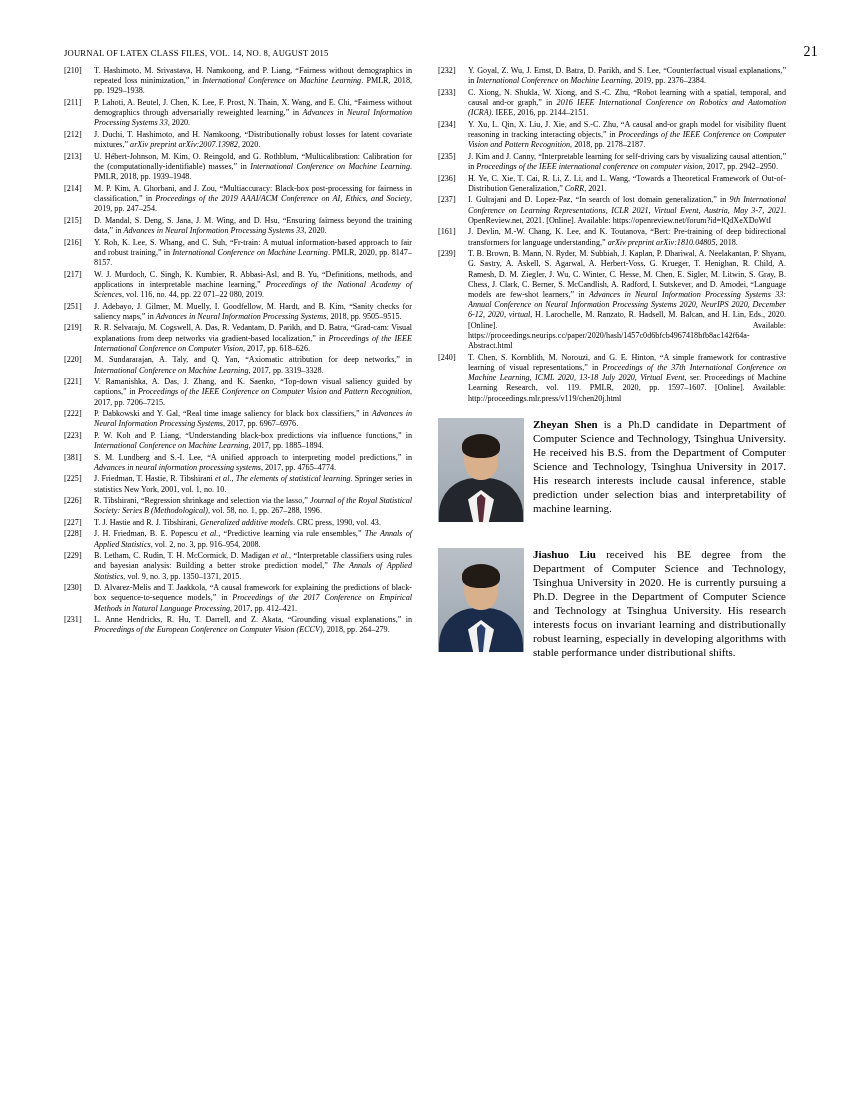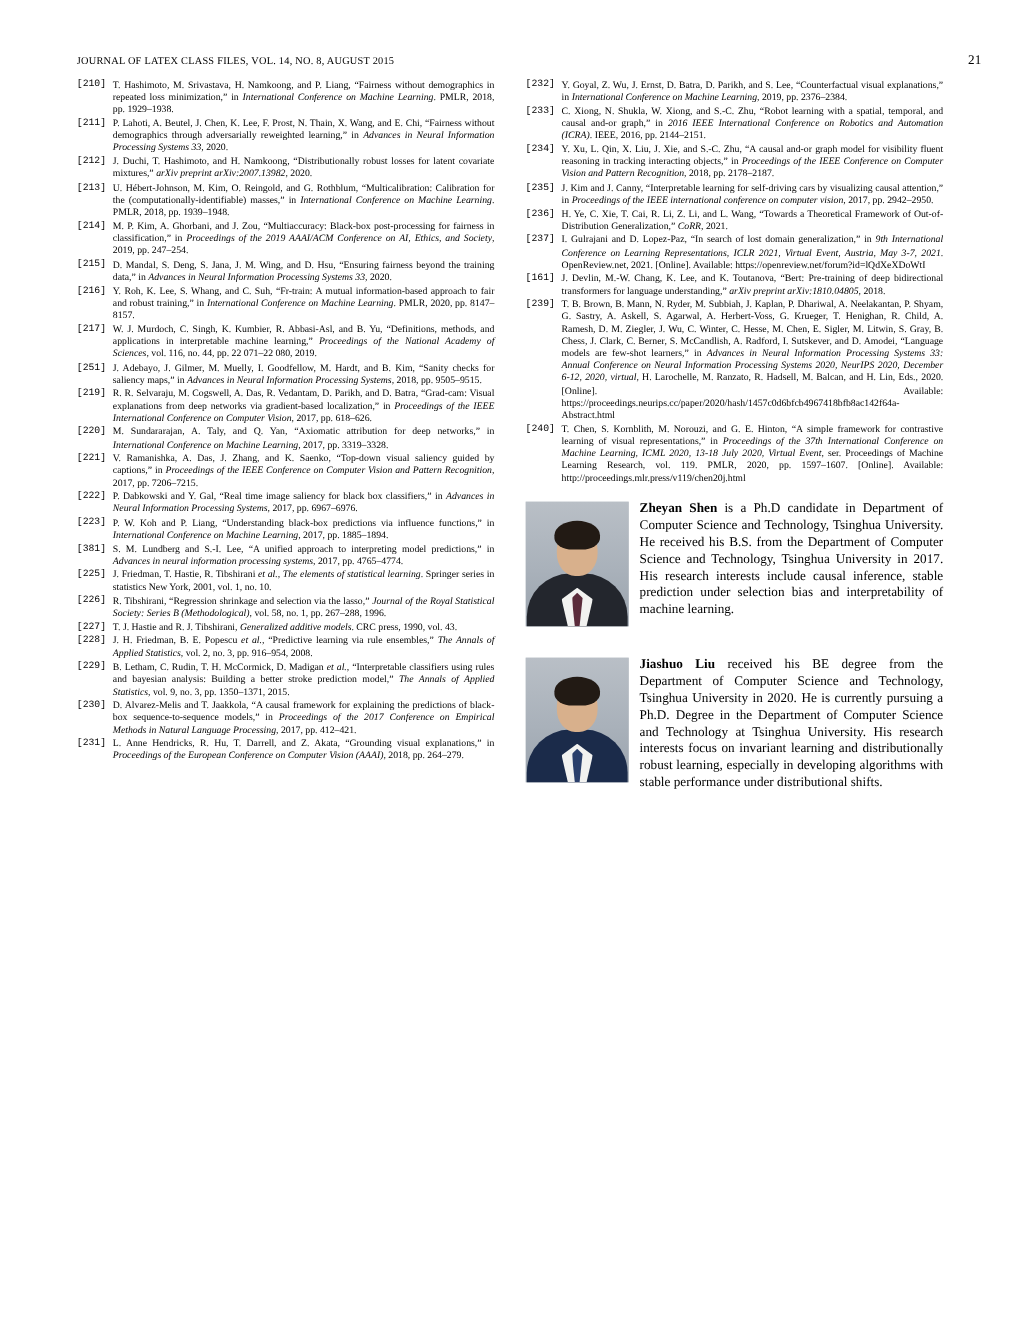--- a/index.html
+++ b/index.html
@@ -31,21 +31,21 @@
     justify-content: space-between;
     align-items: baseline;
     font-size: 8.1px;
     letter-spacing: 0.2px;
   }
   .header-left {
     font-variant: small-caps;
     font-size: 8.6px;
   }
   .header-right {
-    font-size: 11px;
+    font-size: 14px;
   }
   .columns {
     position: absolute;
     top: 66px;
     left: 64px;
     width: 722px;
     height: 1000px;
     display: flex;
     gap: 26px;
   }
@@ -68,21 +68,20 @@
     text-justify: inter-word;
     hyphens: auto;
   }
   ol.refs li .num {
     position: absolute;
     left: 0;
     top: 0;
     width: 27px;
     text-align: left;
     font-size: 8.15px;
-    font-family: Liberation Mono, monospace;
   }
   .bios {
     margin-top: 14px;
   }
   .bio {
     position: relative;
     min-height: 104px;
     margin-bottom: 26px;
     font-size: 11px;
     line-height: 1.27;
@@ -184,21 +183,21 @@
           <li><span class="num">[221]</span><span>V. Ramanishka, A. Das, J. Zhang, and K. Saenko, “Top-down visual saliency guided by captions,” in <i>Proceedings of the IEEE Conference on Computer Vision and Pattern Recognition</i>, 2017, pp. 7206–7215.</span></li>
           <li><span class="num">[222]</span><span>P. Dabkowski and Y. Gal, “Real time image saliency for black box classifiers,” in <i>Advances in Neural Information Processing Systems</i>, 2017, pp. 6967–6976.</span></li>
           <li><span class="num">[223]</span><span>P. W. Koh and P. Liang, “Understanding black-box predictions via influence functions,” in <i>International Conference on Machine Learning</i>, 2017, pp. 1885–1894.</span></li>
           <li><span class="num">[381]</span><span>S. M. Lundberg and S.-I. Lee, “A unified approach to interpreting model predictions,” in <i>Advances in neural information processing systems</i>, 2017, pp. 4765–4774.</span></li>
           <li><span class="num">[225]</span><span>J. Friedman, T. Hastie, R. Tibshirani <i>et al.</i>, <i>The elements of statistical learning</i>.   Springer series in statistics New York, 2001, vol. 1, no. 10.</span></li>
           <li><span class="num">[226]</span><span>R. Tibshirani, “Regression shrinkage and selection via the lasso,” <i>Journal of the Royal Statistical Society: Series B (Methodological)</i>, vol. 58, no. 1, pp. 267–288, 1996.</span></li>
           <li><span class="num">[227]</span><span>T. J. Hastie and R. J. Tibshirani, <i>Generalized additive models</i>.   CRC press, 1990, vol. 43.</span></li>
           <li><span class="num">[228]</span><span>J. H. Friedman, B. E. Popescu <i>et al.</i>, “Predictive learning via rule ensembles,” <i>The Annals of Applied Statistics</i>, vol. 2, no. 3, pp. 916–954, 2008.</span></li>
           <li><span class="num">[229]</span><span>B. Letham, C. Rudin, T. H. McCormick, D. Madigan <i>et al.</i>, “Interpretable classifiers using rules and bayesian analysis: Building a better stroke prediction model,” <i>The Annals of Applied Statistics</i>, vol. 9, no. 3, pp. 1350–1371, 2015.</span></li>
           <li><span class="num">[230]</span><span>D. Alvarez-Melis and T. Jaakkola, “A causal framework for explaining the predictions of black-box sequence-to-sequence models,” in <i>Proceedings of the 2017 Conference on Empirical Methods in Natural Language Processing</i>, 2017, pp. 412–421.</span></li>
-          <li><span class="num">[231]</span><span>L. Anne Hendricks, R. Hu, T. Darrell, and Z. Akata, “Grounding visual explanations,” in <i>Proceedings of the European Conference on Computer Vision (AAAI)</i>, 2018, pp. 264–279.</span></li>
+          <li><span class="num">[231]</span><span>L. Anne Hendricks, R. Hu, T. Darrell, and Z. Akata, “Grounding visual explanations,” in <i>Proceedings of the European Conference on Computer Vision (ECCV)</i>, 2018, pp. 264–279.</span></li>
         </ol>
     </div>
 
     <div class="col">
       <ol class="refs" id="right-refs">
           <li><span class="num">[232]</span><span>Y. Goyal, Z. Wu, J. Ernst, D. Batra, D. Parikh, and S. Lee, “Counterfactual visual explanations,” in <i>International Conference on Machine Learning</i>, 2019, pp. 2376–2384.</span></li>
           <li><span class="num">[233]</span><span>C. Xiong, N. Shukla, W. Xiong, and S.-C. Zhu, “Robot learning with a spatial, temporal, and causal and-or graph,” in <i>2016 IEEE International Conference on Robotics and Automation (ICRA)</i>.   IEEE, 2016, pp. 2144–2151.</span></li>
           <li><span class="num">[234]</span><span>Y. Xu, L. Qin, X. Liu, J. Xie, and S.-C. Zhu, “A causal and-or graph model for visibility fluent reasoning in tracking interacting objects,” in <i>Proceedings of the IEEE Conference on Computer Vision and Pattern Recognition</i>, 2018, pp. 2178–2187.</span></li>
           <li><span class="num">[235]</span><span>J. Kim and J. Canny, “Interpretable learning for self-driving cars by visualizing causal attention,” in <i>Proceedings of the IEEE international conference on computer vision</i>, 2017, pp. 2942–2950.</span></li>
           <li><span class="num">[236]</span><span>H. Ye, C. Xie, T. Cai, R. Li, Z. Li, and L. Wang, “Towards a Theoretical Framework of Out-of-Distribution Generalization,” <i>CoRR</i>, 2021.</span></li>

